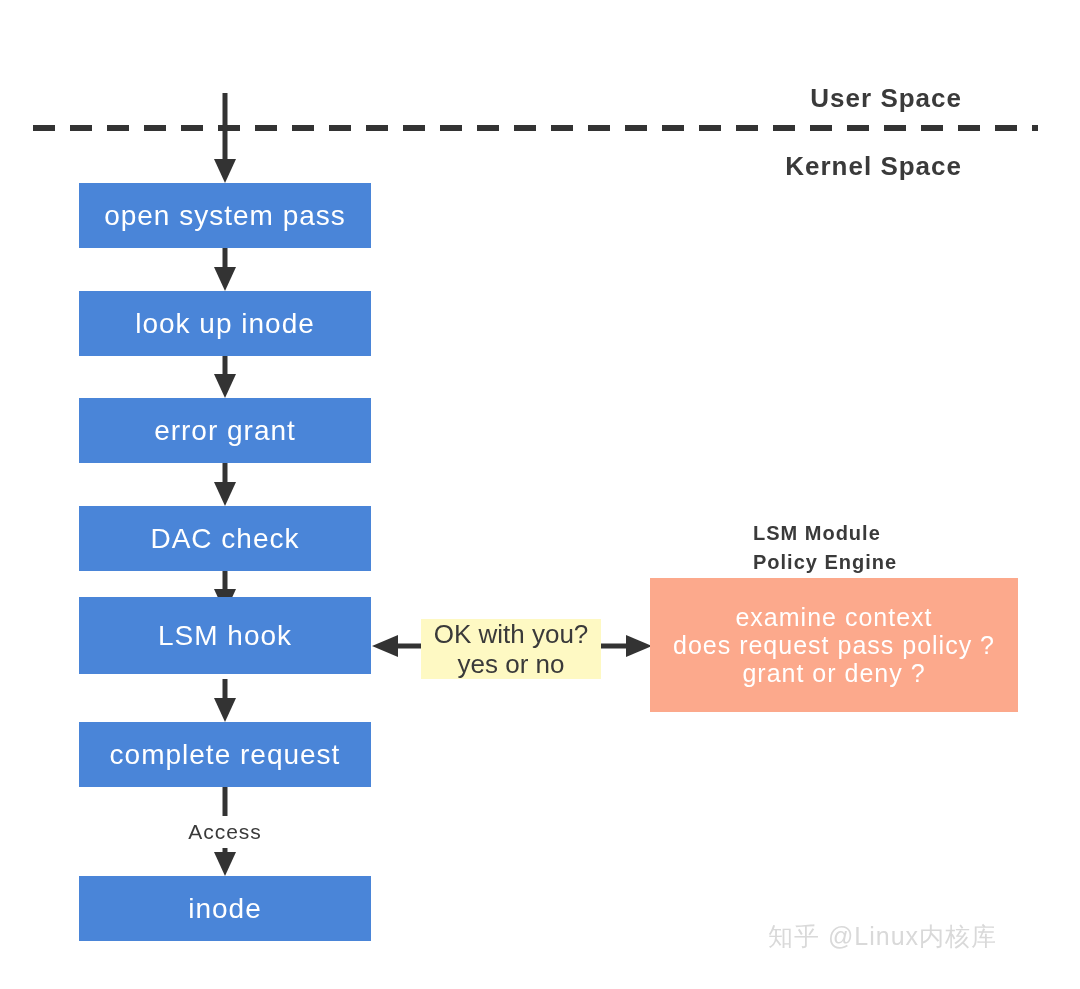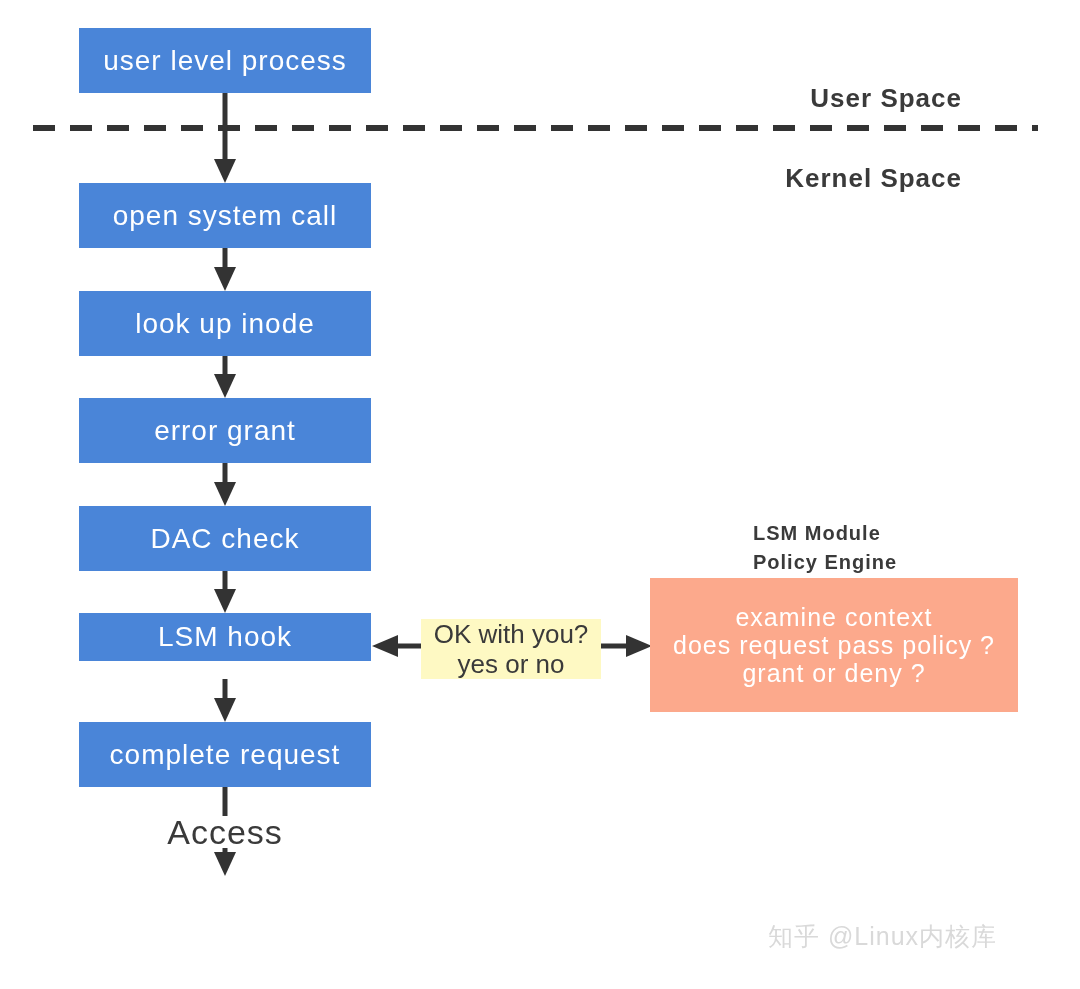--- a/index.html
+++ b/index.html
@@ -25,40 +25,40 @@
     position:absolute;left:79px;width:292px;height:65px;
     background:var(--node-fill);color:var(--node-text);
     display:flex;align-items:center;justify-content:center;
     font-size:28px;letter-spacing:1px;
   }
   .space-label{
     position:absolute;left:700px;width:262px;text-align:right;
     font-weight:bold;font-size:26px;color:var(--label);letter-spacing:1px;
   }
   .space-label.user{top:83px;}
-  .space-label.kernel{top:151px;margin-top:12px;}
+  .space-label.kernel{top:151px;}
   .engine-heading{
     position:absolute;left:753px;top:519px;
     font-weight:bold;font-size:20px;line-height:29px;color:var(--label);letter-spacing:1px;
   }
   .engine-box{
     position:absolute;left:650px;top:578px;width:368px;height:134px;
     background:var(--engine-fill);color:#ffffff;
     display:flex;flex-direction:column;align-items:center;justify-content:center;
     font-size:25px;line-height:28px;text-align:center;letter-spacing:1px;
   }
   .query-label{
     position:absolute;left:421px;top:619px;width:180px;
     background:#fef9c3;text-align:center;
     font-size:26px;line-height:30px;color:var(--label);
   }
   .access-label{
     position:absolute;left:163px;top:816px;width:124px;
     background:#ffffff;text-align:center;
-    font-size:34px;line-height:32px;color:var(--label);letter-spacing:1px;
+    font-size:21px;line-height:32px;color:var(--label);letter-spacing:1px;
   }
   .watermark{
     position:absolute;left:768px;top:920px;width:300px;
     font-size:25px;color:var(--watermark);letter-spacing:1px;white-space:nowrap;
   }
 </style>
 </head>
 <body>
 
 <div class="canvas">
@@ -96,40 +96,40 @@
       <polygon points="214,852 236,852 225,876"></polygon>
     </g>
 
     <g>
       <line class="solid" x1="392" y1="646" x2="632" y2="646"></line>
       <polygon points="372,646 398,635 398,657"></polygon>
       <polygon points="652,646 626,635 626,657"></polygon>
     </g>
   </svg>
 
-  <div class="node" style="top:28px">
-    <span>user level process</span>
-  </div>
   <div class="node" style="top:183px">
-    <span>open system call</span>
+    <span>open system pass</span>
   </div>
   <div class="node" style="top:291px">
     <span>look up inode</span>
   </div>
   <div class="node" style="top:398px">
     <span>error grant</span>
   </div>
   <div class="node" style="top:506px">
     <span>DAC check</span>
   </div>
-  <div class="node" style="top:613px;height:48px">
+  <div class="node" style="top:597px;height:77px">
     <span>LSM hook</span>
   </div>
   <div class="node" style="top:722px">
     <span>complete request</span>
+  </div>
+  <div class="node" style="top:876px">
+    <span>inode</span>
   </div>
 
   <div class="space-label user">User Space</div>
   <div class="space-label kernel">Kernel Space</div>
 
   <div class="engine-heading">
     <div>LSM Module</div>
     <div>Policy Engine</div>
   </div>
 

